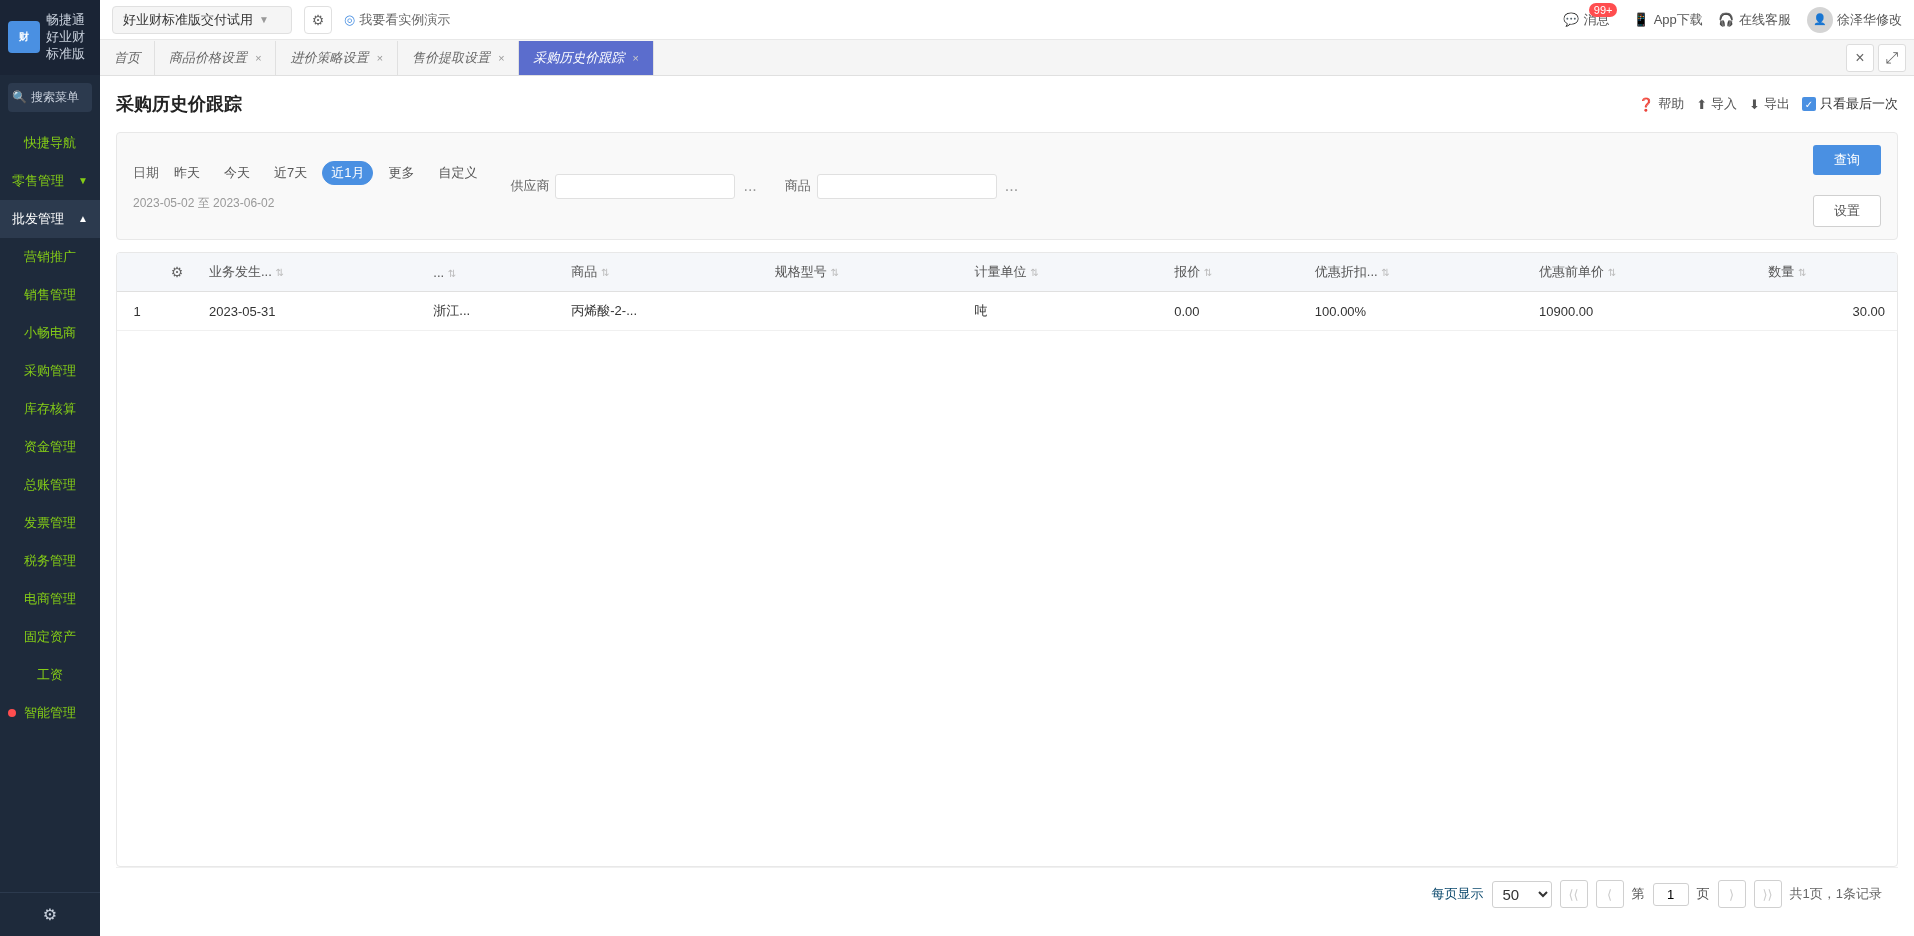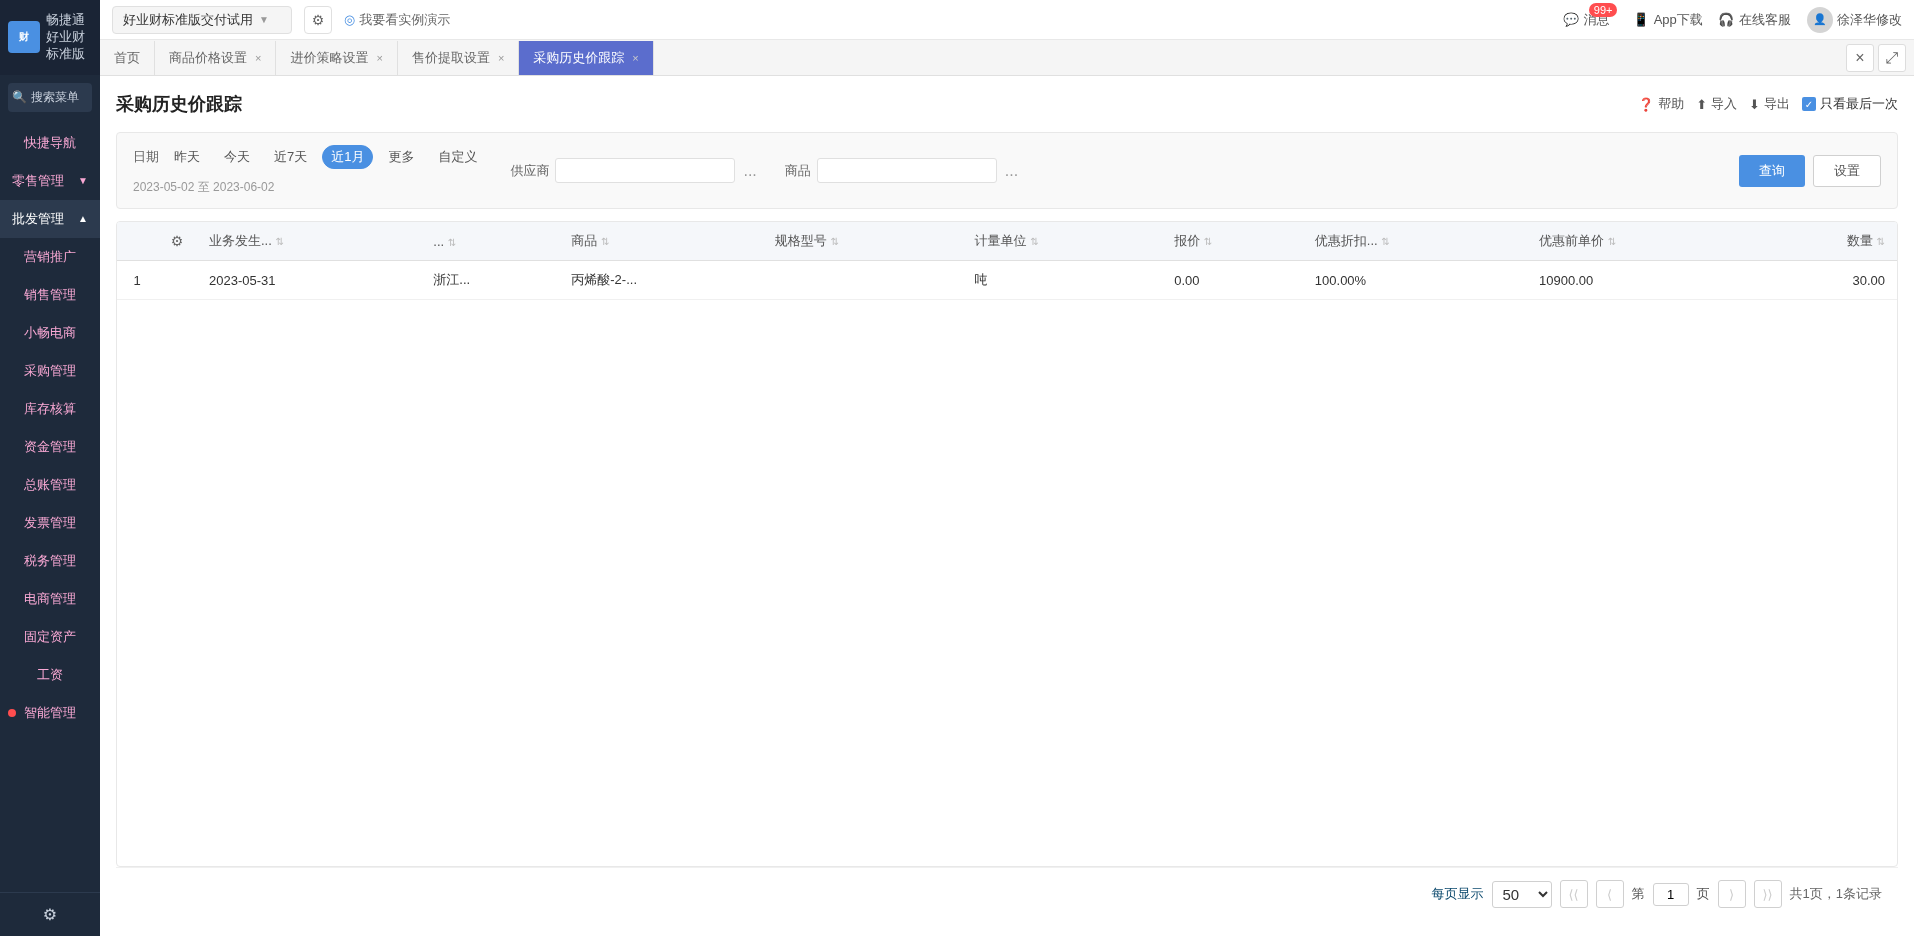--- a/index.html
+++ b/index.html
@@ -6,21 +6,21 @@
     body { font-family: "Microsoft YaHei", "PingFang SC", Arial, sans-serif; font-size: 13px; background: #f0f2f5; color: #333; display: flex; height: 936px; overflow: hidden; }
 
     
     #sidebar { width: 100px; background: #1e2a3b; display: flex; flex-direction: column; color: #c8d0dc; flex-shrink: 0; height: 100%; }
     #sidebar-logo { padding: 12px 8px; background: #1a2435; display: flex; align-items: center; gap: 6px; min-height: 56px; }
     #sidebar-logo .logo-icon { width: 32px; height: 32px; background: #4a90e2; border-radius: 4px; display: flex; align-items: center; justify-content: center; color: white; font-size: 10px; font-weight: bold; flex-shrink: 0; }
     #sidebar-logo .logo-text { font-size: 13px; color: #c8d0dc; line-height: 1.3; }
     #sidebar-search { padding: 8px; }
     #sidebar-search .search-btn { width: 100%; background: #2c3a4e; border: none; color: #c8d0dc; padding: 6px 4px; border-radius: 4px; cursor: pointer; font-size: 12px; display: flex; align-items: center; gap: 4px; }
     #sidebar-nav { padding: 4px 0; }
-    .nav-item { padding: 10px 8px; text-align: center; cursor: pointer; font-size: 13px; color: #f9a8d4; display: flex; align-items: center; justify-content: center; gap: 4px; position: relative; }
+    .nav-item { padding: 10px 8px; text-align: center; cursor: pointer; font-size: 13px; color: #84cc16; display: flex; align-items: center; justify-content: center; gap: 4px; position: relative; }
     .nav-item.active { background: #2c3a4e; color: #fff; }
     .nav-item.has-arrow { justify-content: space-between; padding: 10px 12px; }
     .nav-item .arrow { font-size: 10px; }
     .nav-item .dot { width: 8px; height: 8px; background: #ff4d4f; border-radius: 50%; position: absolute; left: 8px; }
     #sidebar-bottom { margin-top: auto; padding: 8px; border-top: 1px solid #2c3a4e; display: flex; justify-content: center; }
     .gear-btn { background: none; border: none; color: #c8d0dc; cursor: pointer; font-size: 16px; padding: 4px; }
 
     
     #main { flex: 1; display: flex; flex-direction: column; overflow: hidden; }
 
@@ -31,21 +31,21 @@
     .settings-btn { width: 28px; height: 28px; display: flex; align-items: center; justify-content: center; cursor: pointer; color: #666; font-size: 14px; border: 1px solid #e0e0e0; border-radius: 4px; }
     .demo-btn { display: flex; align-items: center; gap: 4px; color: #666; cursor: pointer; font-size: 13px; }
     .demo-btn .icon { color: #4a90e2; }
     #topbar-right { margin-left: auto; display: flex; align-items: center; gap: 16px; }
     .topbar-action { display: flex; align-items: center; gap: 4px; cursor: pointer; color: #555; font-size: 13px; position: relative; }
     .badge { background: #ff4d4f; color: white; border-radius: 8px; padding: 1px 5px; font-size: 11px; position: absolute; top: -8px; right: -8px; min-width: 18px; text-align: left; }
     .avatar { width: 26px; height: 26px; background: #d4d4d4; border-radius: 50%; display: flex; align-items: center; justify-content: center; font-size: 11px; color: #666; }
 
     
     #tabbar { background: #f5f5f5; display: flex; align-items: center; border-bottom: 1px solid #e0e0e0; padding: 0; min-height: 36px; }
-    .tab { display: flex; align-items: center; padding: 8px 14px; cursor: pointer; font-size: 13px; color: #666; border-right: 1px solid #e0e0e0; gap: 6px; white-space: nowrap; }
+    .tab { display: flex; align-items: center; padding: 8px 14px; cursor: pointer; font-size: 13px; color: #666; border-right: 1px solid #e0e0e0; gap: 6px; white-space: nowrap; font-style: italic; }
     .tab.home { font-size: 13px; }
     .tab .close-x { font-size: 11px; color: #999; margin-left: 2px; cursor: pointer; }
     .tab.active-blue { background: #5b6dcd; color: #fff; border-radius: 0; }
     .tab.active-blue .close-x { color: #ccc; }
     #tabbar-right { margin-left: auto; display: flex; align-items: center; padding-right: 8px; gap: 4px; }
     .tabbar-btn { width: 28px; height: 28px; display: flex; align-items: center; justify-content: center; cursor: pointer; color: #666; font-size: 16px; border: 1px solid #ddd; border-radius: 3px; background: #fff; }
 
     
     #content { flex: 1; background: #fff; overflow: auto; padding: 16px; display: flex; flex-direction: column; }
 
@@ -61,21 +61,21 @@
     #filter-bar { background: #f9f9f9; border: 1px solid #e8e8e8; border-radius: 4px; padding: 12px 16px; margin-bottom: 12px; display: flex; align-items: center; gap: 24px; flex-wrap: wrap; }
     .filter-group { display: flex; align-items: flex-start; gap: 8px; flex-direction: column; }
     .filter-label { font-size: 13px; color: #666; white-space: nowrap; }
     .date-filters { display: flex; align-items: center; gap: 6px; }
     .date-btn { padding: 2px 8px; border-radius: 3px; cursor: pointer; font-size: 13px; color: #555; border: 1px solid transparent; }
     .date-btn.active { background: #4a90e2; color: #fff; border-radius: 12px; border-color: #4a90e2; }
     .date-range { font-size: 12px; color: #999; margin-top: 2px; }
     .filter-input-wrap { display: flex; align-items: center; gap: 4px; }
     .filter-input { border: 1px solid #e0e0e0; border-radius: 3px; padding: 4px 8px; font-size: 13px; width: 180px; color: #333; outline: none; }
     .filter-dots { color: #999; cursor: pointer; font-size: 16px; padding: 2px 4px; }
-    .filter-actions { margin-left: auto; display: flex; gap: 8px; flex-direction: row; }
+    .filter-actions { margin-left: auto; display: flex; gap: 20px; flex-direction: column; }
     .btn-primary { background: #4a90e2; color: white; border: none; padding: 6px 20px; border-radius: 3px; cursor: pointer; font-size: 13px; white-space: nowrap; }
     .btn-secondary { background: #fff; color: #555; border: 1px solid #d0d0d0; padding: 6px 20px; border-radius: 3px; cursor: pointer; font-size: 13px; white-space: nowrap; }
 
     
     #table-wrap { flex: 1; overflow: auto; border: 1px solid #e8e8e8; border-radius: 4px; }
     table { width: 100%; border-collapse: collapse; font-size: 13px; }
     thead { background: #f5f7fa; position: sticky; top: 0; z-index: 1; }
     thead th { padding: 10px 12px; text-align: left; color: #555; font-weight: 500; border-bottom: 1px solid #e0e0e0; white-space: nowrap; }
     thead th .sort-icon { color: #bbb; font-size: 10px; cursor: pointer; }
     tbody tr { border-bottom: 1px solid #f0f0f0; }
@@ -335,21 +335,21 @@
               <span class="sort-icon">⇅</span>
             </th>
             <th>
               <span>优惠折扣...</span>
               <span class="sort-icon">⇅</span>
             </th>
             <th>
               <span>优惠前单价</span>
               <span class="sort-icon">⇅</span>
             </th>
-            <th style="text-align:right;">
+            <th style="text-align:left;">
               <span>数量</span>
               <span class="sort-icon">⇅</span>
             </th>
           </tr>
         </thead>
         <tbody>
           <tr>
             <td class="col-seq">1</td>
             <td class="col-settings"></td>
             <td>2023-05-31</td>

